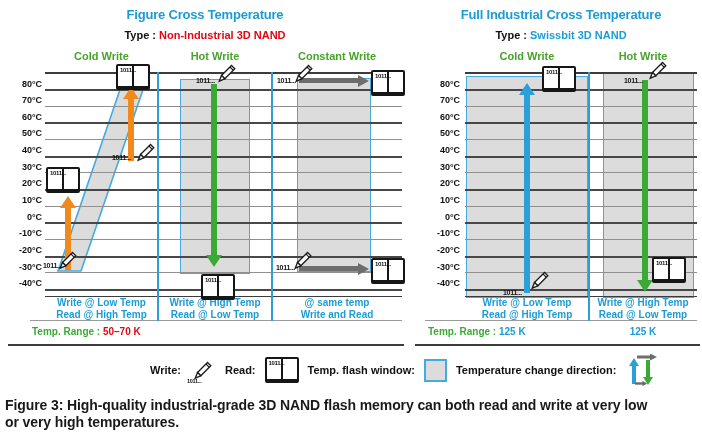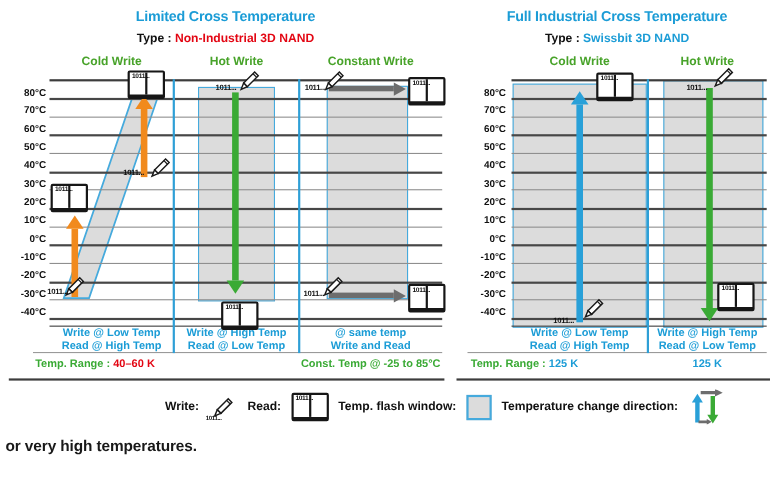--- a/index.html
+++ b/index.html
@@ -62,21 +62,21 @@
   .book.inline{position:relative;flex:0 0 auto;}
   .swatch{width:19px;height:19px;background:#dcdcdc;border:2.5px solid #45aadd;flex:0 0 auto;}
   .caption{position:absolute;font-size:14px;font-weight:600;color:#191919;line-height:17px;
         letter-spacing:-0.1px;}
 </style>
 </head>
 <body>
 
 <div class="root">
 
-  <div class="panel-title" style="left:45px;top:7px;width:320px;">Limited Cross Temperature</div>
+  <div class="panel-title" style="left:45px;top:7px;width:320px;">Figure Cross Temperature</div>
   <div class="type-line" style="left:45px;top:29px;width:320px;">
     <span>Type :</span>
     <span class="type-val red">Non-Industrial 3D NAND</span>
   </div>
   <div class="col-head" style="left:45px;top:50px;width:113px;">Cold Write</div>
   <div class="col-head" style="left:158px;top:50px;width:114px;">Hot Write</div>
   <div class="col-head" style="left:272px;top:50px;width:130px;">Constant Write</div>
 
   <svg class="bandsvg" style="left:45px;top:74px;" width="113" height="198" viewBox="0 0 113 198">
     <polygon points="13,197 36,197 103,1 80,1" fill="#dcdcdc" stroke="#45aadd" stroke-width="1.6"></polygon>
@@ -193,22 +193,21 @@
     <div>Write @ High Temp</div>
     <div>Read @ Low Temp</div>
     </div>
   <div class="footer" style="left:272px;top:297px;width:130px;">
     <div>@ same temp</div>
     <div>Write and Read</div>
     </div>
   <div class="sepline" style="left:30px;top:320px;width:372px;"></div>
   <div class="range-item" style="left:32px;top:326px;">
     <span class="range-label">Temp. Range :</span>
-    <span class="rv-red">40–60 K</span></div>
-  <div class="range-item range-center rv-green" style="left:272px;top:326px;width:130px;">Const. Temp @ -25 to 85°C</div>
+    <span class="rv-red">50–70 K</span></div>
   <div class="thickline" style="left:8px;top:344px;width:396px;"></div>
 
   <div class="panel-title" style="left:425px;top:7px;width:272px;">Full Industrial Cross Temperature</div>
   <div class="type-line" style="left:425px;top:29px;width:272px;">
     <span>Type :</span>
     <span class="type-val blue">Swissbit 3D NAND</span>
   </div>
   <div class="col-head" style="left:465px;top:50px;width:124px;">Cold Write</div>
   <div class="col-head" style="left:589px;top:50px;width:108px;">Hot Write</div>
 
@@ -313,16 +312,17 @@
       <line x1="9" y1="30" x2="9" y2="11" stroke="#29a0d8" stroke-width="4"></line>
       <polygon points="4,12 14,12 9,4" fill="#29a0d8"></polygon>
       <line x1="23" y1="6" x2="23" y2="24" stroke="#3aaa35" stroke-width="4"></line>
       <polygon points="18,23 28,23 23,31" fill="#3aaa35"></polygon>
       <line x1="10" y1="29.5" x2="18" y2="29.5" stroke="#6d6d6d" stroke-width="2.4"></line>
       <polygon points="17.5,26.8 22,29.5 17.5,32.2" fill="#6d6d6d"></polygon>
     </svg>
   </div>
 
   <div class="caption" style="left:5px;top:397px;width:692px;">
+    <div>Figure 3: High-quality industrial-grade 3D NAND flash memory can both read and write at very low</div>
     <div>or very high temperatures.</div>
   </div>
 
 </div>
 
 </body></html>

